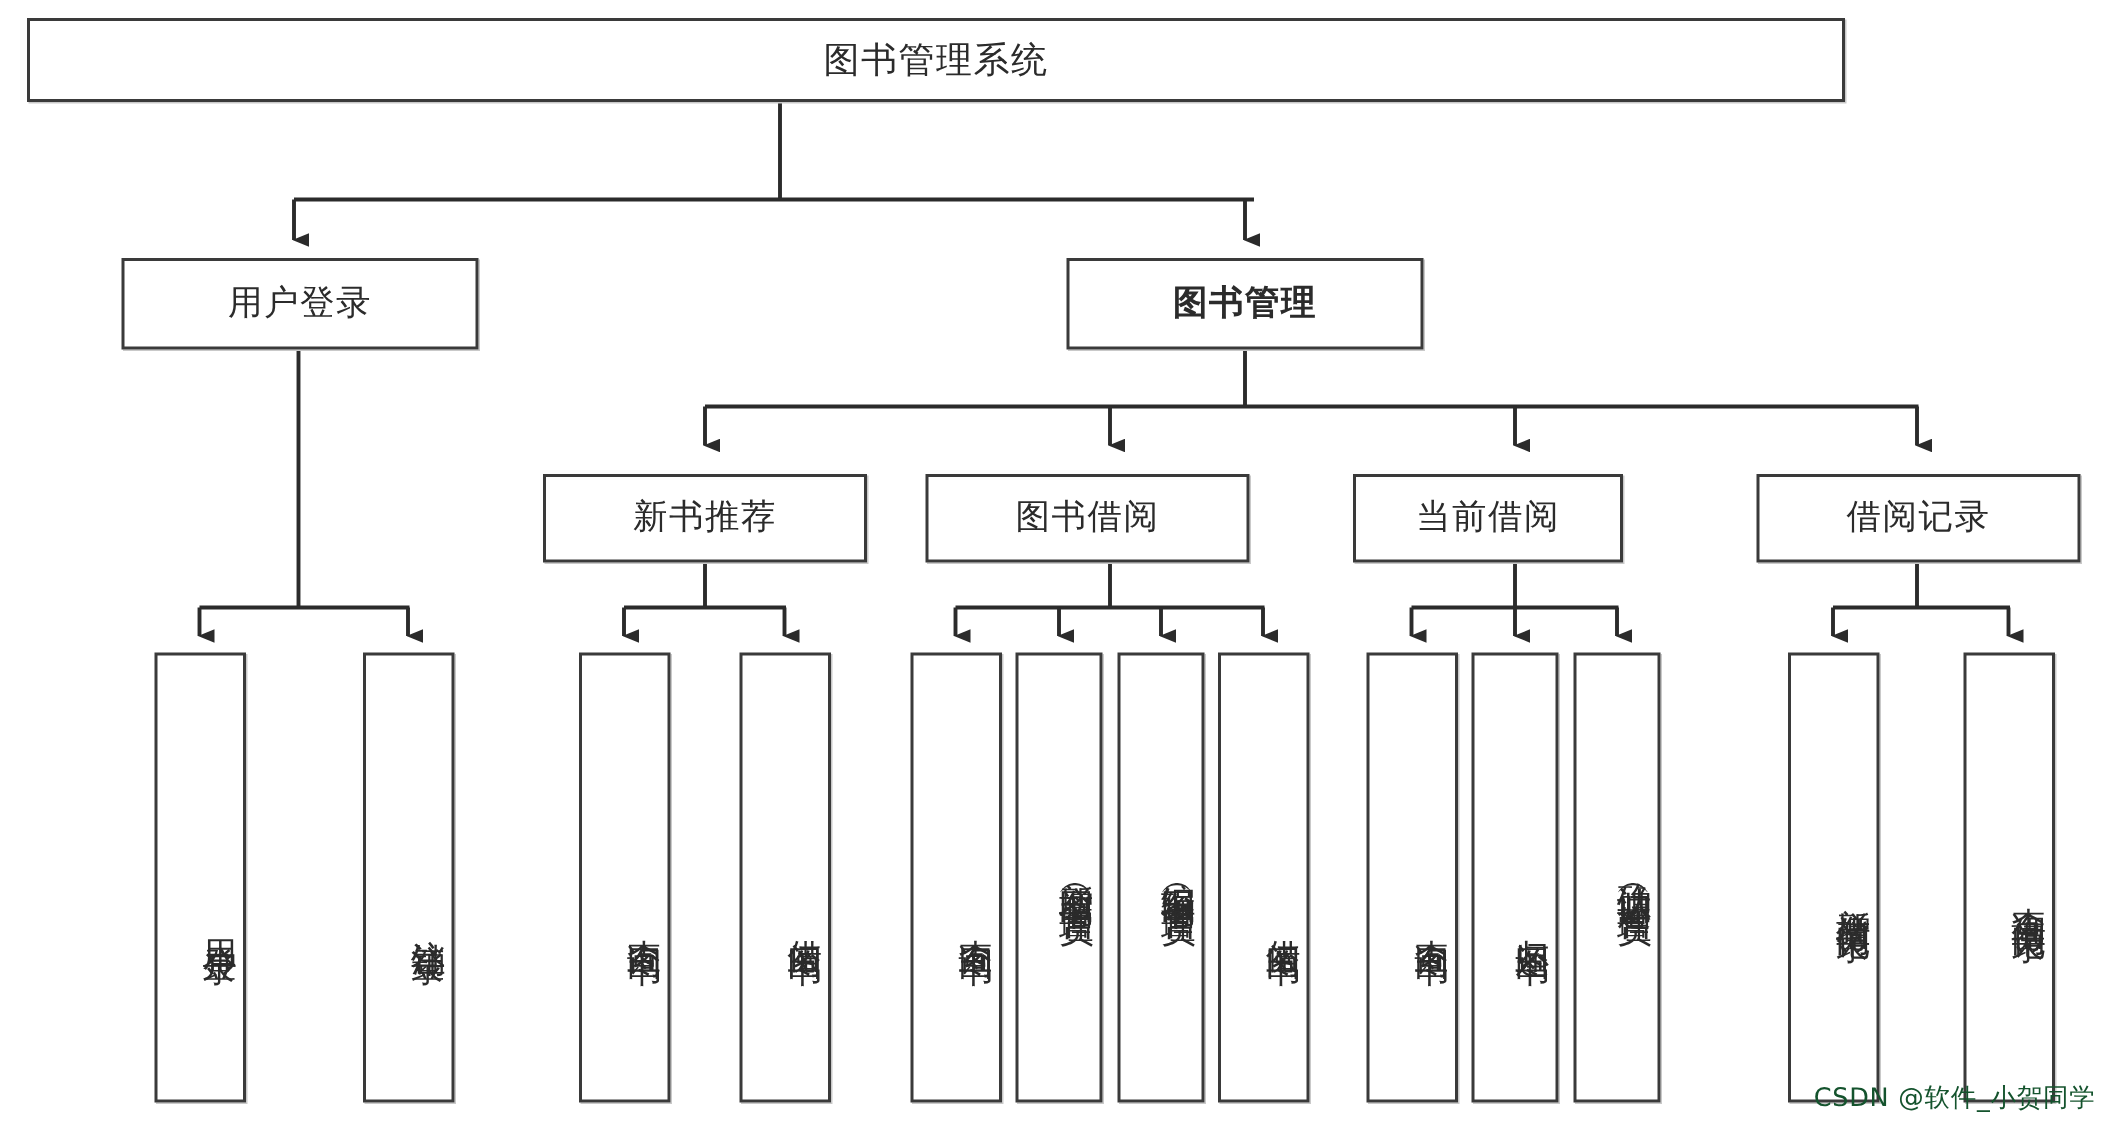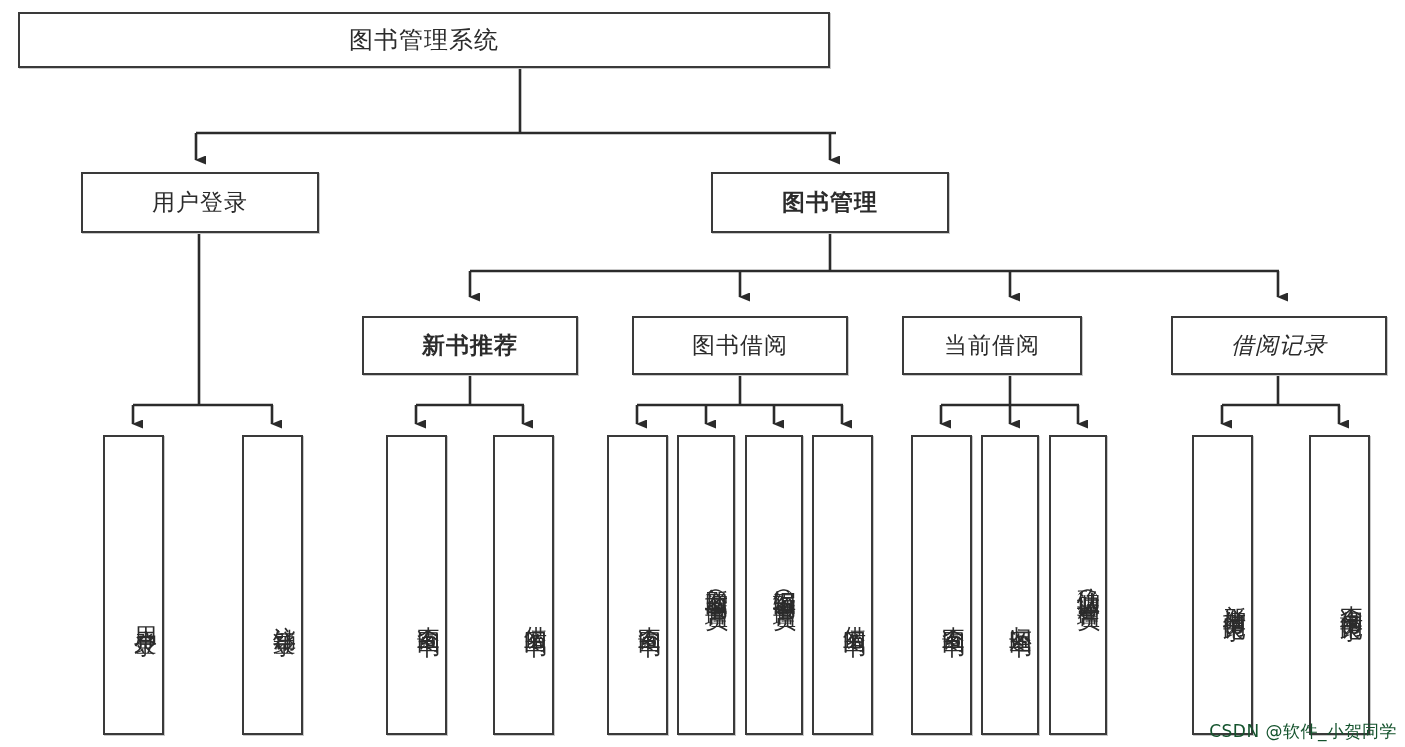--- a/index.html
+++ b/index.html
@@ -118,33 +118,33 @@
       <path d="M1010,405 L1010,424" marker-end="url(#arrowhead)"></path>
       <path d="M1078,405 L1078,424" marker-end="url(#arrowhead)"></path>
 
       <path d="M1278,375 L1278,405"></path>
       <path d="M1222,405 L1340,405"></path>
       <path d="M1222,405 L1222,424" marker-end="url(#arrowhead)"></path>
       <path d="M1339,405 L1339,424" marker-end="url(#arrowhead)"></path>
     </g>
   </svg>
 
-  <div class="node horiz root" style="left:18px; top:12px; width:812px; height:56px;text-align:center;">图书管理系统</div>
+  <div class="node horiz root" style="left:18px; top:12px; width:1212px; height:56px;text-align:center;">图书管理系统</div>
 
   <div class="node horiz" style="left:81px; top:172px; width:238px; height:61px;">用户登录</div>
 
   <div class="node horiz" style="left:711px; top:172px; width:238px; height:61px;font-weight:bold;">图书管理</div>
 
-  <div class="node horiz" style="left:362px; top:316px; width:216px; height:59px;font-weight:bold;">新书推荐</div>
+  <div class="node horiz" style="left:362px; top:316px; width:216px; height:59px;">新书推荐</div>
 
-  <div class="node horiz" style="left:632px; top:316px; width:216px; height:59px;">图书借阅</div>
+  <div class="node horiz" style="left:617px; top:316px; width:216px; height:59px;">图书借阅</div>
 
   <div class="node horiz" style="left:902px; top:316px; width:180px; height:59px;">当前借阅</div>
 
-  <div class="node horiz" style="left:1171px; top:316px; width:216px; height:59px;font-style:italic;">借阅记录</div>
+  <div class="node horiz" style="left:1171px; top:316px; width:216px; height:59px;">借阅记录</div>
 
   <div class="node vert" style="left:103px; top:435px; width:61px; height:300px; padding-top:72px;">
     <span class="vlabel">用户登录</span>
   </div>
 
   <div class="node vert" style="left:242px; top:435px; width:61px; height:300px; padding-top:72px;">
     <span class="vlabel">注销登录</span>
   </div>
 
   <div class="node vert" style="left:386px; top:435px; width:61px; height:300px; padding-top:72px;">

